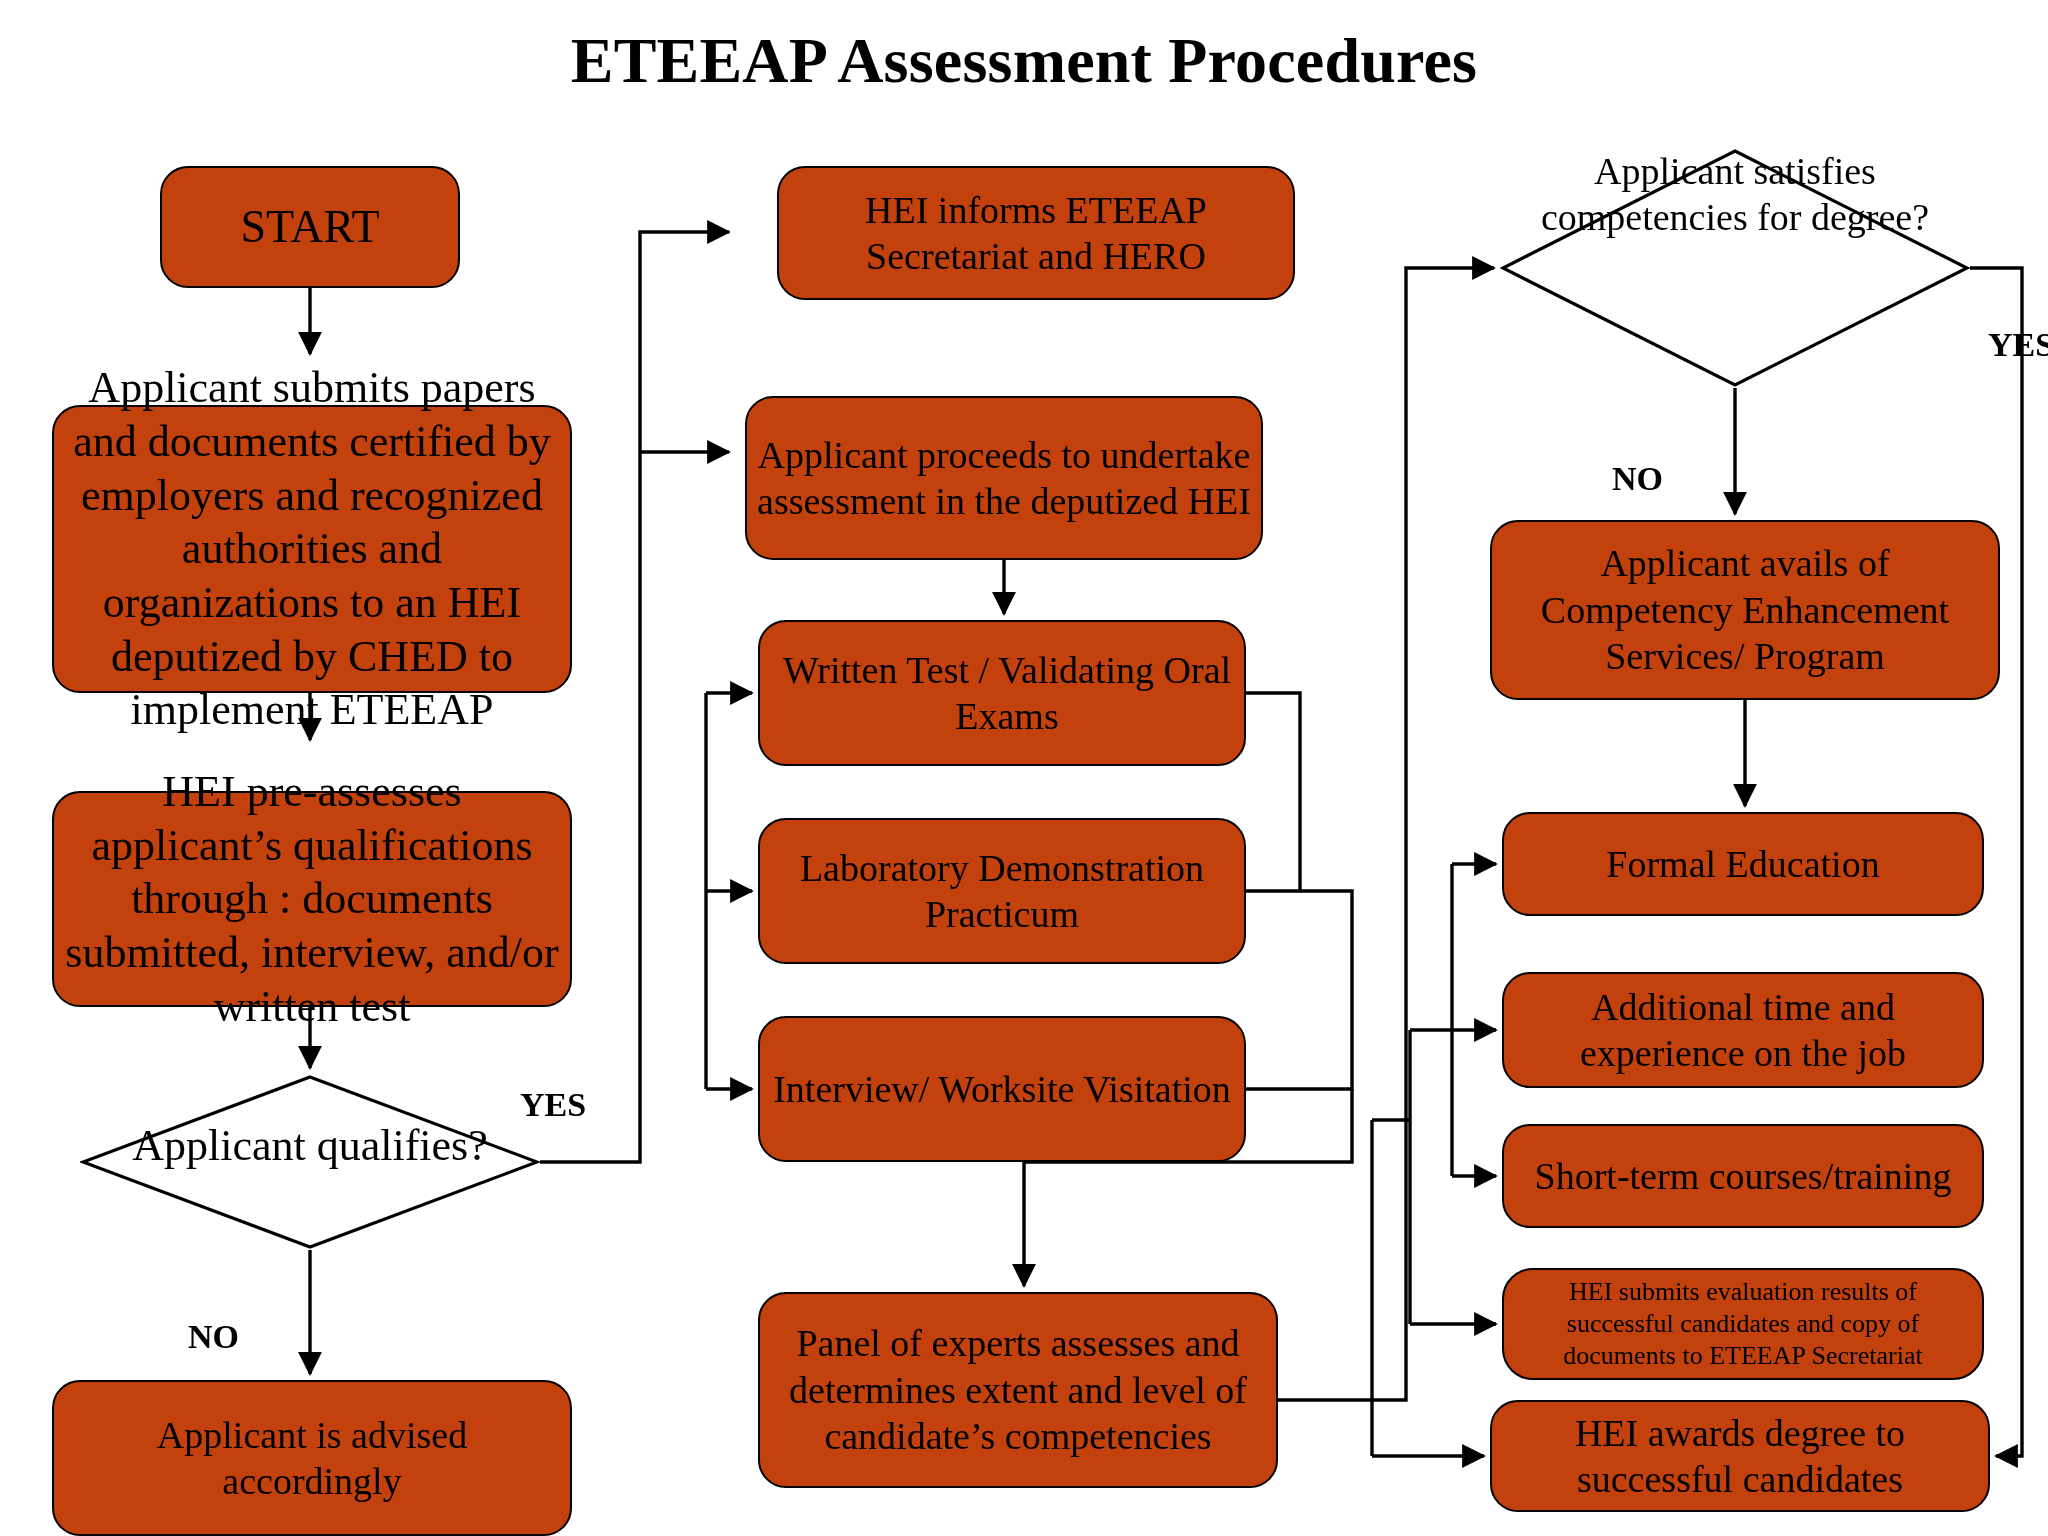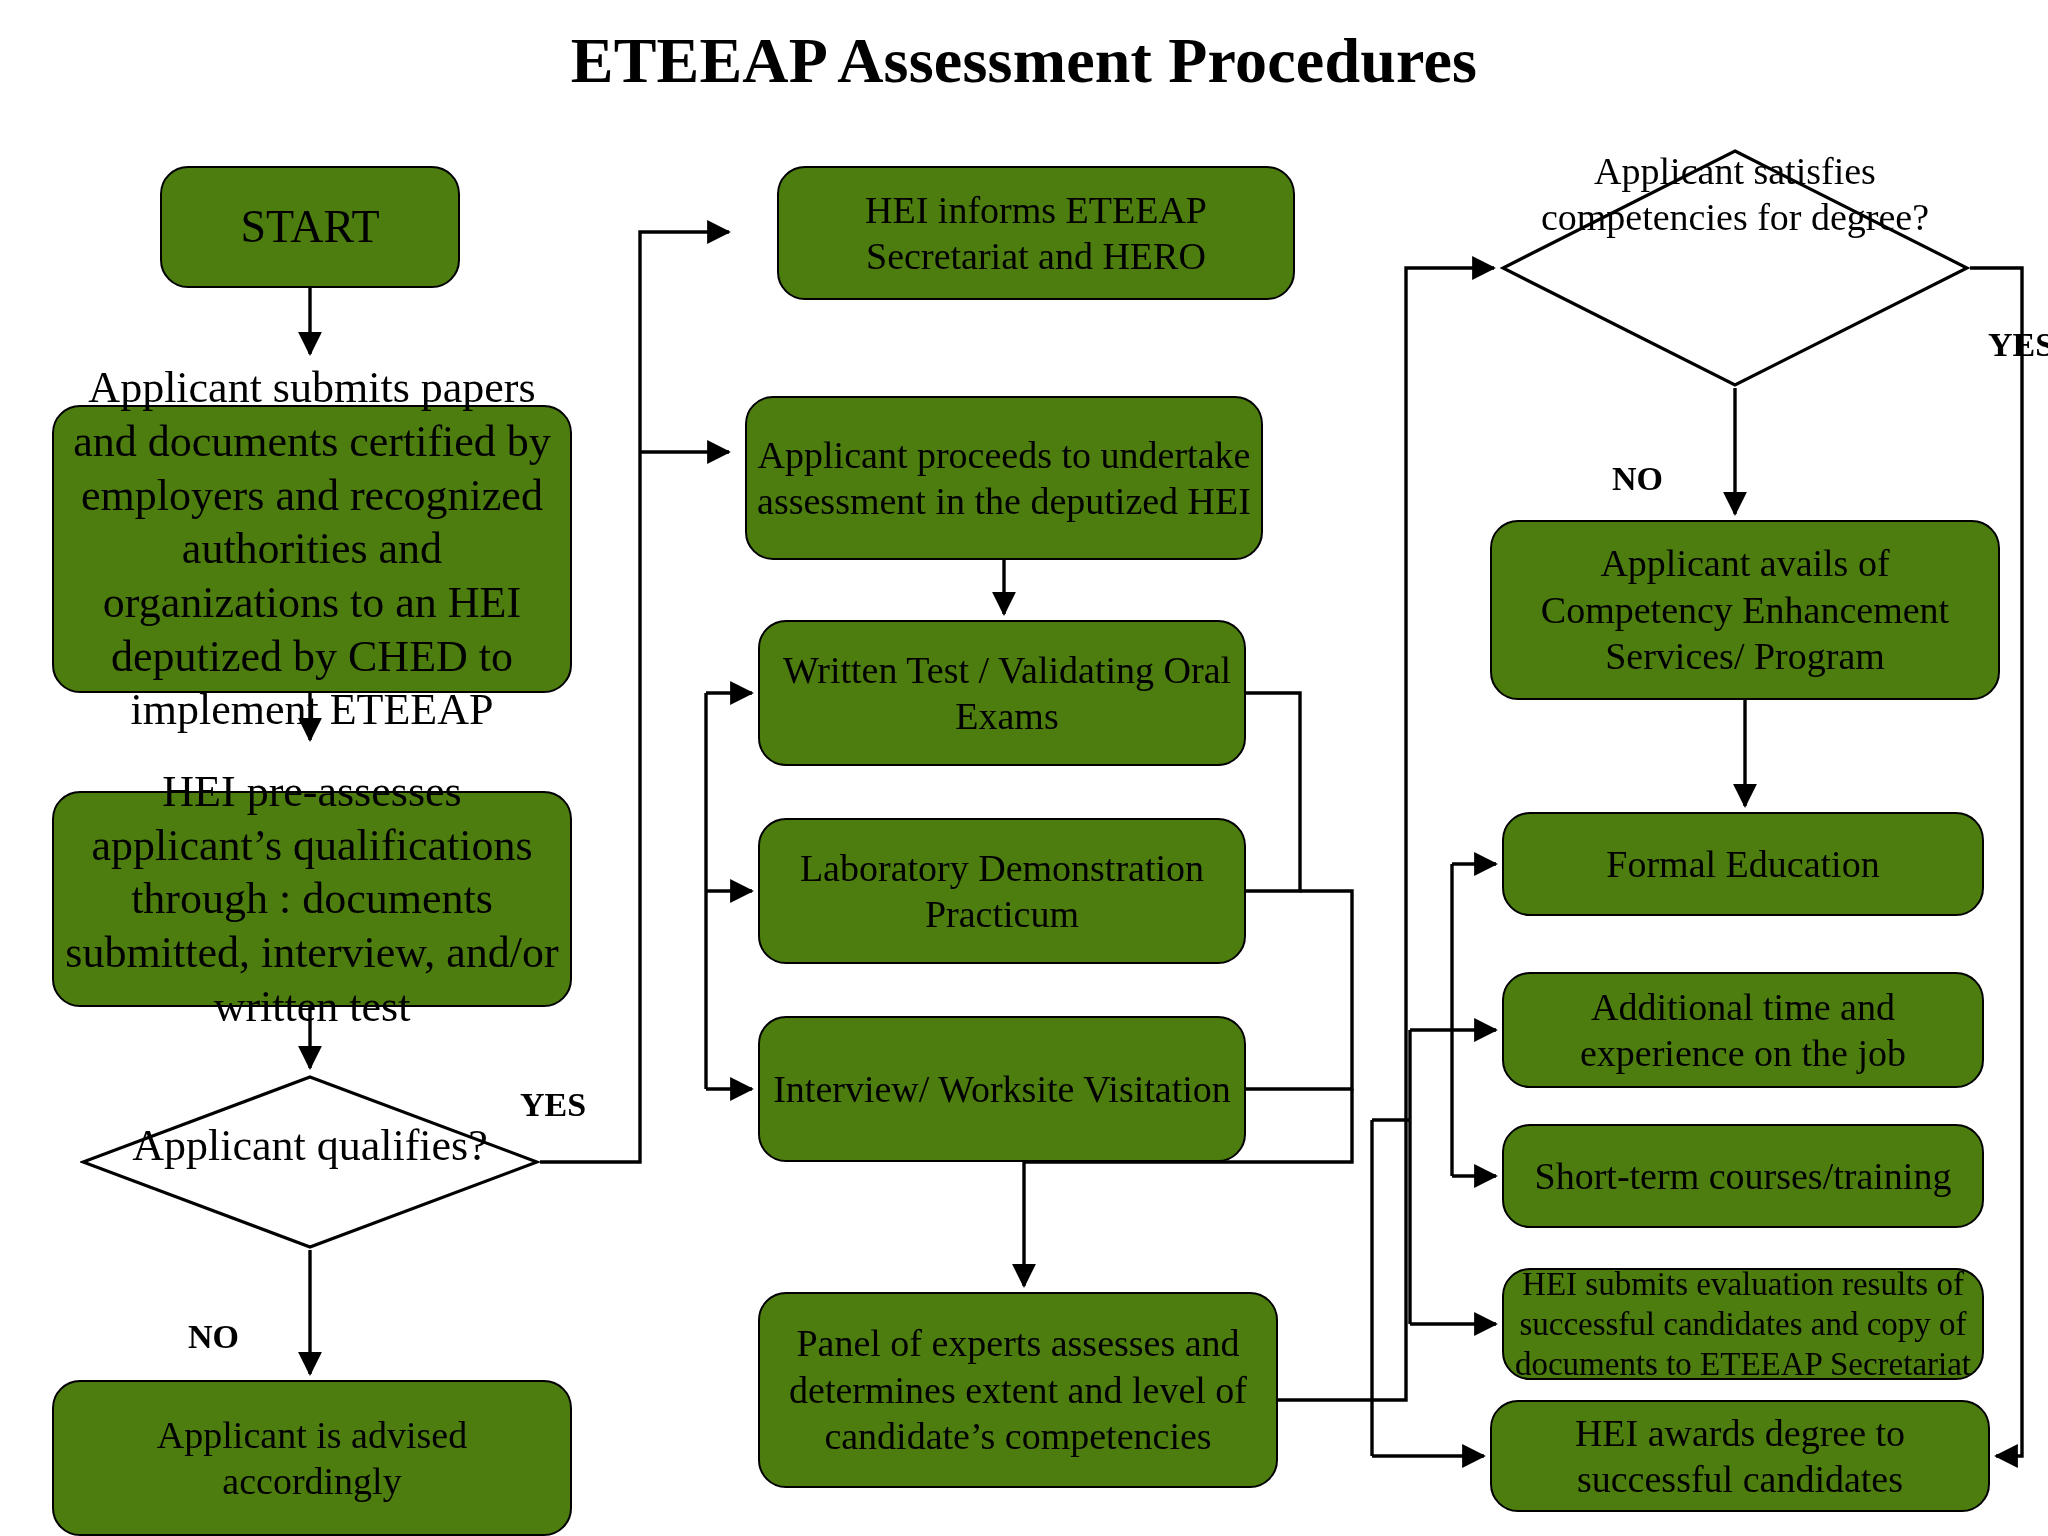--- a/index.html
+++ b/index.html
@@ -1,34 +1,34 @@
 <!DOCTYPE html>
 <html><head>
 <meta charset="utf-8">
 <style>
   html,body{margin:0;padding:0;background:#ffffff;}
   body{width:2048px;height:1536px;overflow:hidden;
        font-family:"Liberation Serif","DejaVu Serif",serif;color:#000;}
   #stage{position:relative;width:2048px;height:1536px;background:#fff;}
   #wires{position:absolute;left:0;top:0;width:2048px;height:1536px;}
   .node{position:absolute;box-sizing:border-box;border:2.5px solid #000;
-        background:#4d7c0f;display:flex;align-items:center;justify-content:center;
+        background:#c2410c;display:flex;align-items:center;justify-content:center;
         text-align:center;line-height:1.22;padding:4px 10px;}
   .rounded{border-radius:28px;}
   .title{position:absolute;left:0;top:24px;width:2048px;text-align:center;
          font-size:64px;font-weight:700;letter-spacing:0.2px;}
   .lbl{position:absolute;font-size:34px;font-weight:700;}
   .dia-wrap{position:absolute;}
   .dia-wrap svg{display:block;}
   .dia-text{position:absolute;left:0;top:0;width:100%;height:100%;
             display:flex;justify-content:center;
             text-align:center;line-height:1.22;}
   .t38{font-size:38px;}
   .t36{font-size:44px;margin-top:45px;}
-  .t26{font-size:33px;}
+  .t26{font-size:26px;border-radius:31px;}
   .t46{font-size:46px;}
 </style>
 </head>
 <body>
 
 <div id="stage">
 
   <div class="title">ETEEAP Assessment Procedures</div>
 
   <svg id="wires" viewBox="0 0 2048 1536" xmlns="http://www.w3.org/2000/svg">

